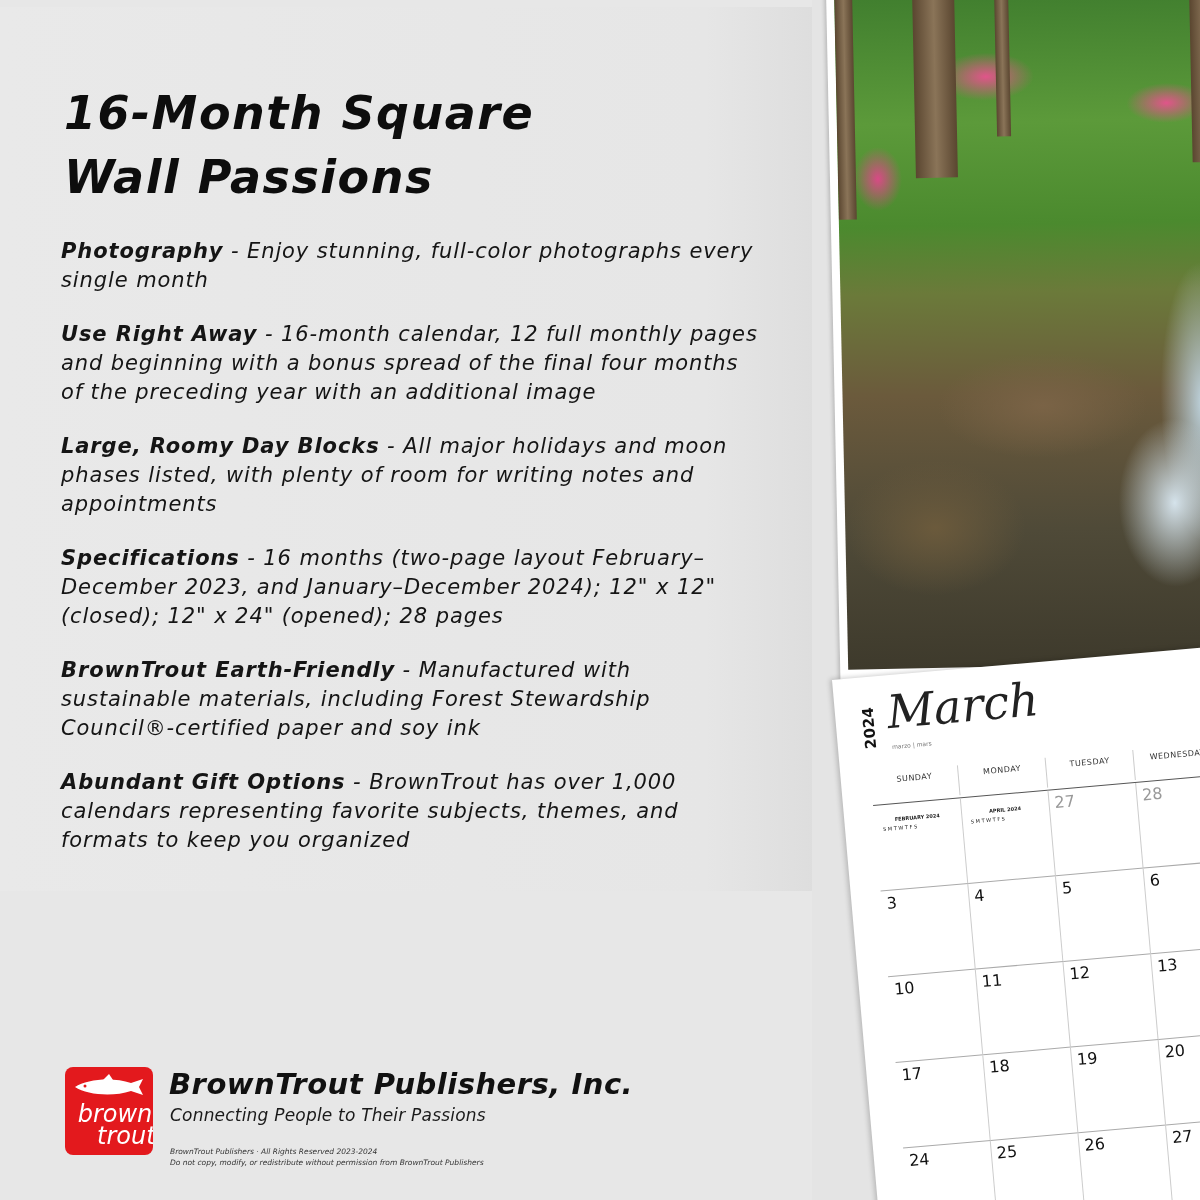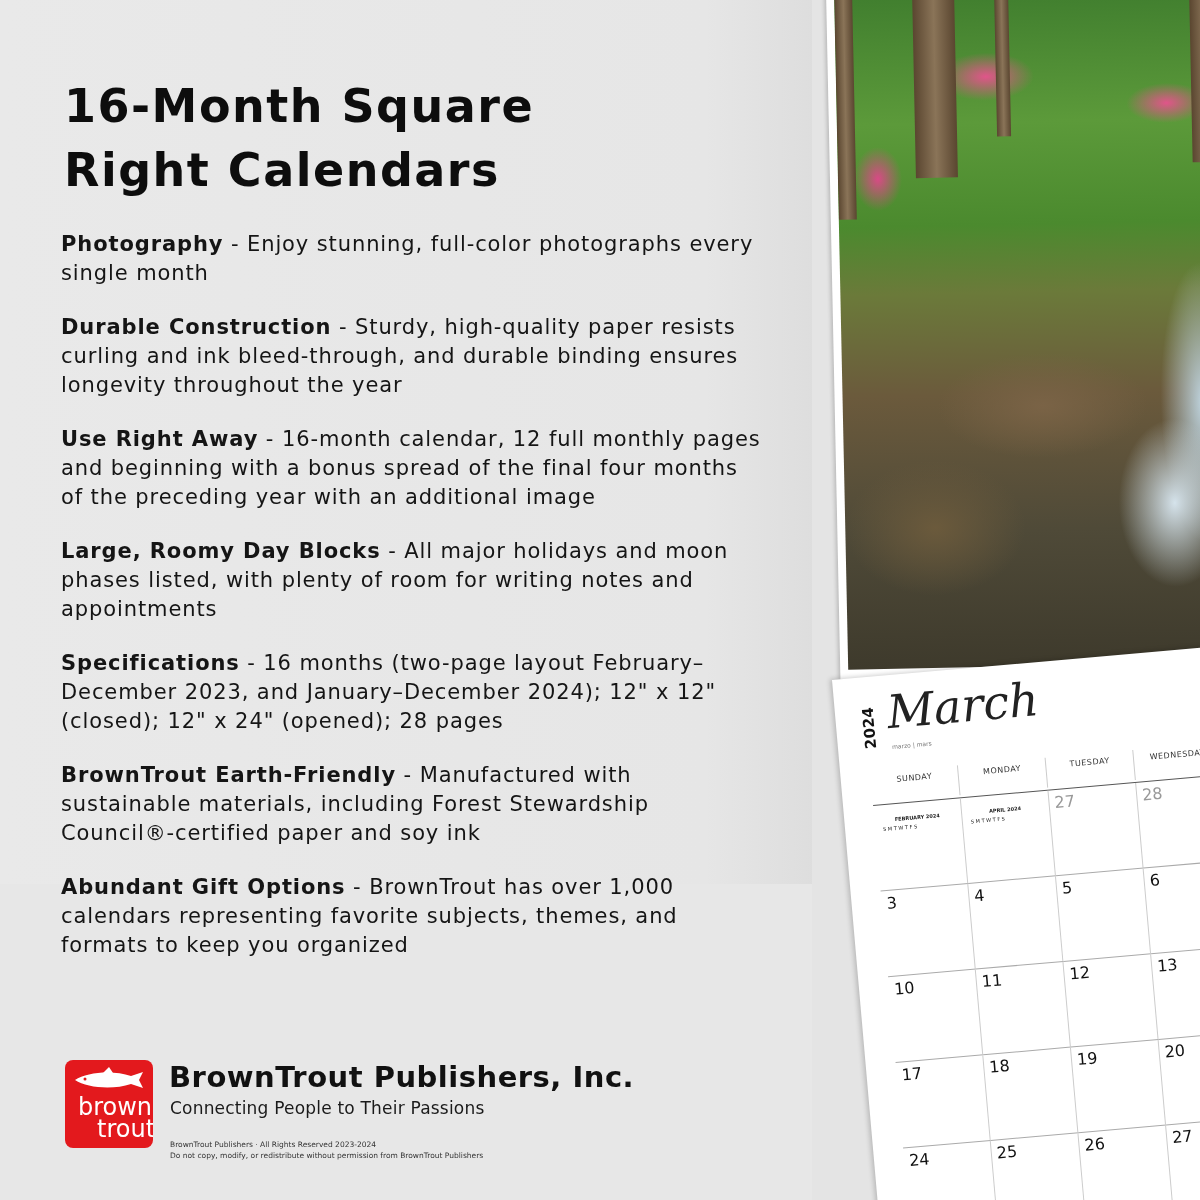--- a/index.html
+++ b/index.html
@@ -4,22 +4,23 @@
   <style>
     * { box-sizing: border-box; margin: 0; padding: 0; }
     html, body { width: 1200px; height: 1200px; overflow: hidden; }
     body {
       position: relative;
       background: #e7e7e7;
       font-family: "DejaVu Sans", sans-serif;
       color: #111;
     }
     .left-panel {
-      position: absolute; left: 0; top: 0; width: 830px; height: 884px;
+      position: absolute; left: 0; top: 7px; width: 830px; height: 884px;
       background: linear-gradient(90deg, #e9e9e9 0%, #e6e6e6 85%, #dcdcdc 100%);
+      font-style: italic;
     }
     .title {
       position: absolute; left: 64px; top: 74px;
       font-family: "DejaVu Sans", sans-serif;
       font-weight: bold; font-size: 46px; line-height: 64px;
       letter-spacing: 1.5px; color: #0d0d0d;
     }
     .features {
       position: absolute; left: 61px; top: 230px; width: 700px;
     }
@@ -114,26 +115,25 @@
       width: 70px;
     }
     .mini .mtitle { text-align: center; font-weight: bold; margin-bottom: 2px; }
   </style>
 </head>
 <body>
 
 <div class="left-panel">
   <div class="title">
     <div>16-Month Square</div>
-    <div>Right Calendars</div>
+    <div>Wall Passions</div>
   </div>
 
   <div class="features">
     <p class="feature"><span class="head">Photography</span><span> - Enjoy stunning, full-color photographs every single month</span></p>
-    <p class="feature"><span class="head">Durable Construction</span><span> - Sturdy, high-quality paper resists curling and ink bleed-through, and durable binding ensures longevity throughout the year</span></p>
     <p class="feature"><span class="head">Use Right Away</span><span> - 16-month calendar, 12 full monthly pages and beginning with a bonus spread of the final four months of the preceding year with an additional image</span></p>
     <p class="feature roomy"><span class="head">Large, Roomy Day Blocks</span><span> - All major holidays and moon phases listed, with plenty of room for writing notes and appointments</span></p>
     <p class="feature spec"><span class="head">Specifications</span><span> - 16 months (two-page layout February–December 2023, and January–December 2024); 12" x 12" (closed); 12" x 24" (opened); 28 pages</span></p>
     <p class="feature"><span class="head">BrownTrout Earth-Friendly</span><span> - Manufactured with sustainable materials, including Forest Stewardship Council®-certified paper and soy ink</span></p>
     <p class="feature"><span class="head">Abundant Gift Options</span><span> - BrownTrout has over 1,000 calendars representing favorite subjects, themes, and formats to keep you organized</span></p>
   </div>
 
   <div class="brand">
     <div class="logo">
       <svg width="72" height="30" viewBox="0 0 72 30">

